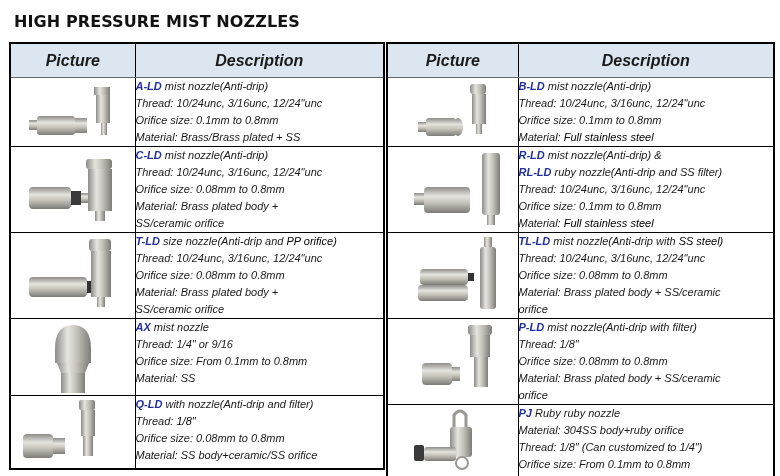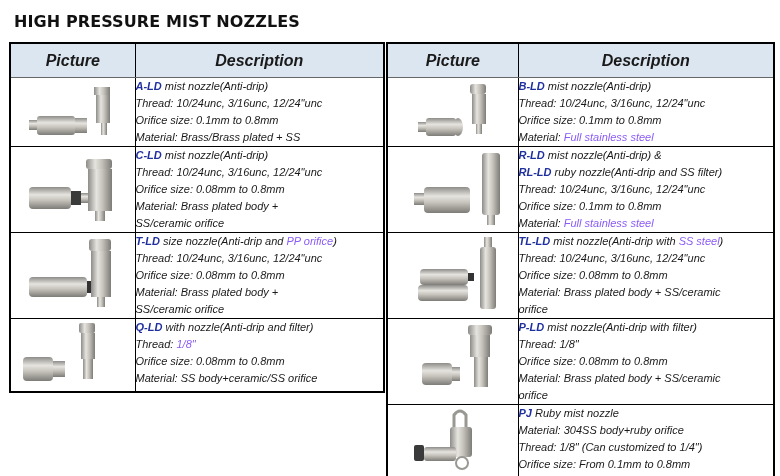--- a/index.html
+++ b/index.html
@@ -17,21 +17,21 @@
       table-layout: fixed; background: #fff;
     }
     .tbl td, .tbl th { border: 1px solid #000; padding: 0; vertical-align: top; overflow: hidden; font-style: italic; }
     .tbl th {
       background: #dce6f1; font-weight: bold; font-size: 16px; height: 33px;
       vertical-align: middle; text-align: center; border-bottom: 1px solid #666;
     }
     .tbl .pic { border-right: 1px solid #000; background: #fff; position: relative; }
     .desc { font-size: 11px; line-height: 17px; padding: 1px 2px 0 2px; white-space: nowrap; }
     .code { color: #1f2f9e; font-weight: bold; }
-    .red { color: #8b5cf6; }
+    .red { color: #000000; }
     #left { left: 9px; top: 42px; width: 374px; }
     #right { left: 386px; top: 42px; width: 387px; }
     svg { display: block; }
   </style>
 </head>
 <body>
 
 <svg width="0" height="0" style="position:absolute">
   <defs>
     <linearGradient id="metal" x1="0" y1="0" x2="1" y2="0">
@@ -114,20 +114,36 @@
     </td>
     <td class="desc">
       <div><span class="code">T-LD</span><span> size nozzle(Anti-drip and </span><span class="red">PP orifice</span><span>)</span></div>
       <div>Thread: 10/24unc, 3/16unc, 12/24"unc</div>
       <div>Orifice size: 0.08mm to 0.8mm</div>
       <div>Material: Brass plated body +</div>
       <div>SS/ceramic orifice</div>
     </td>
   </tr>
 
+  <tr style="height:76px">
+    <td class="pic">
+      <svg width="125" height="76">
+        <path d="M44 30 Q44 6 62 6 Q80 6 80 30 Z" fill="url(#metal)"></path>
+        <rect x="44" y="30" width="36" height="14" fill="url(#metal)"></rect>
+        <path d="M46 44 L78 44 L74 54 L50 54 Z" fill="url(#metal)"></path>
+        <rect x="50" y="54" width="24" height="20" fill="url(#metal)"></rect>
+      </svg>
+    </td>
+    <td class="desc">
+      <div><span class="code">AX</span><span> mist nozzle</span></div>
+      <div>Thread: 1/4" or 9/16</div>
+      <div>Orifice size: From 0.1mm to 0.8mm</div>
+      <div>Material: SS</div>
+    </td>
+  </tr>
 
   <tr style="height:72px">
     <td class="pic">
       <svg width="125" height="72">
         <rect x="12" y="38" width="30" height="24" rx="4" fill="url(#metalH)"></rect>
         <rect x="42" y="42" width="12" height="16" fill="url(#metalH)"></rect>
         <rect x="68" y="4" width="16" height="10" rx="2" fill="url(#metal)"></rect>
         <rect x="70" y="14" width="14" height="26" fill="url(#metal)"></rect>
         <rect x="72" y="40" width="10" height="20" fill="url(#metal)"></rect>
       </svg>
@@ -232,20 +248,20 @@
     <td class="pic">
       <svg width="131" height="72">
         <path d="M66 24 L66 10 Q72 2 78 10 L78 24" fill="none" stroke="#9a9892" stroke-width="3"></path>
         <rect x="62" y="22" width="22" height="30" rx="3" fill="url(#metal)"></rect>
         <rect x="26" y="40" width="10" height="16" rx="2" fill="#3a3a3a"></rect>
         <rect x="36" y="42" width="32" height="14" rx="3" fill="url(#metalH)"></rect>
         <circle cx="74" cy="58" r="6" fill="none" stroke="#9a9892" stroke-width="2"></circle>
       </svg>
     </td>
     <td class="desc">
-      <div><span class="code">PJ</span><span> Ruby mist nozzle</span></div>
+      <div><span class="code">PJ</span><span> Ruby ruby nozzle</span></div>
       <div>Material: 304SS body+ruby orifice</div>
       <div>Thread: 1/8" (Can customized to 1/4")</div>
       <div>Orifice size: From 0.1mm to 0.8mm</div>
     </td>
   </tr>
 </tbody>
   </table>
 
 </body></html>

